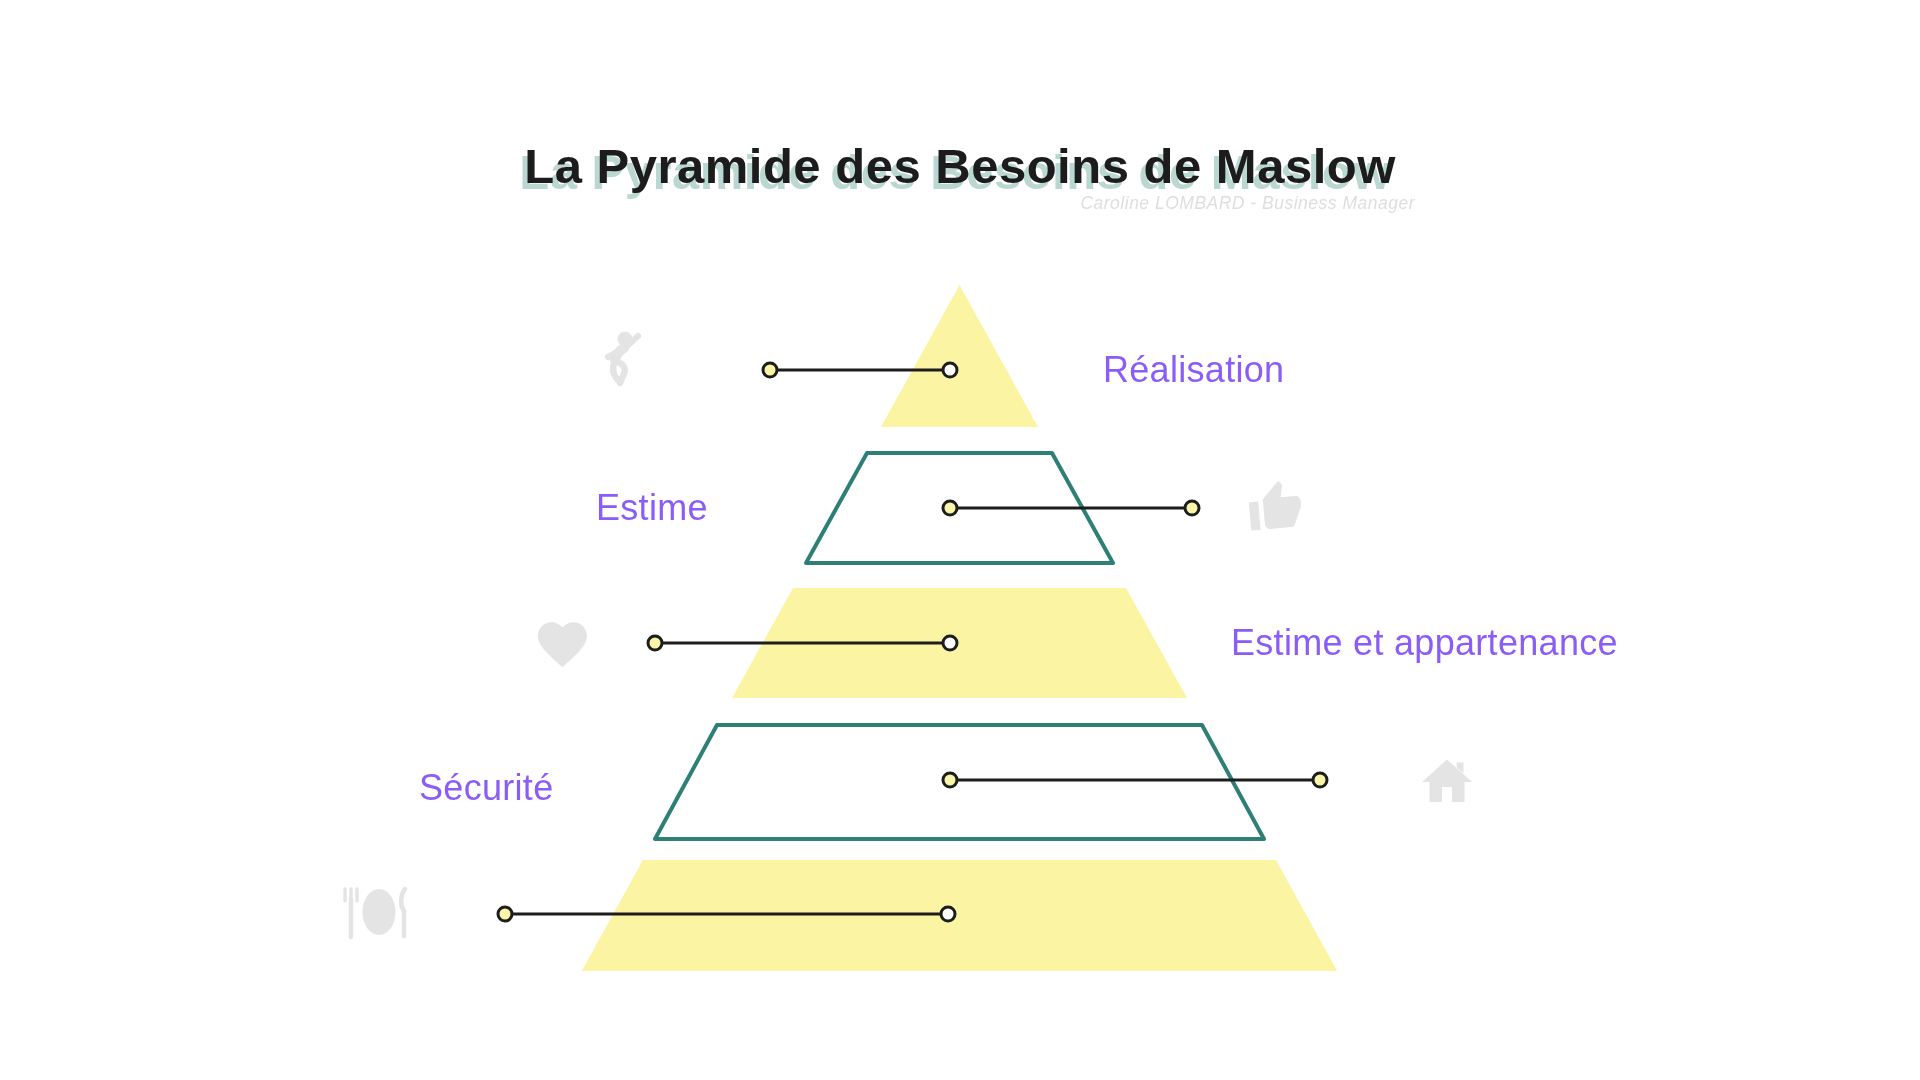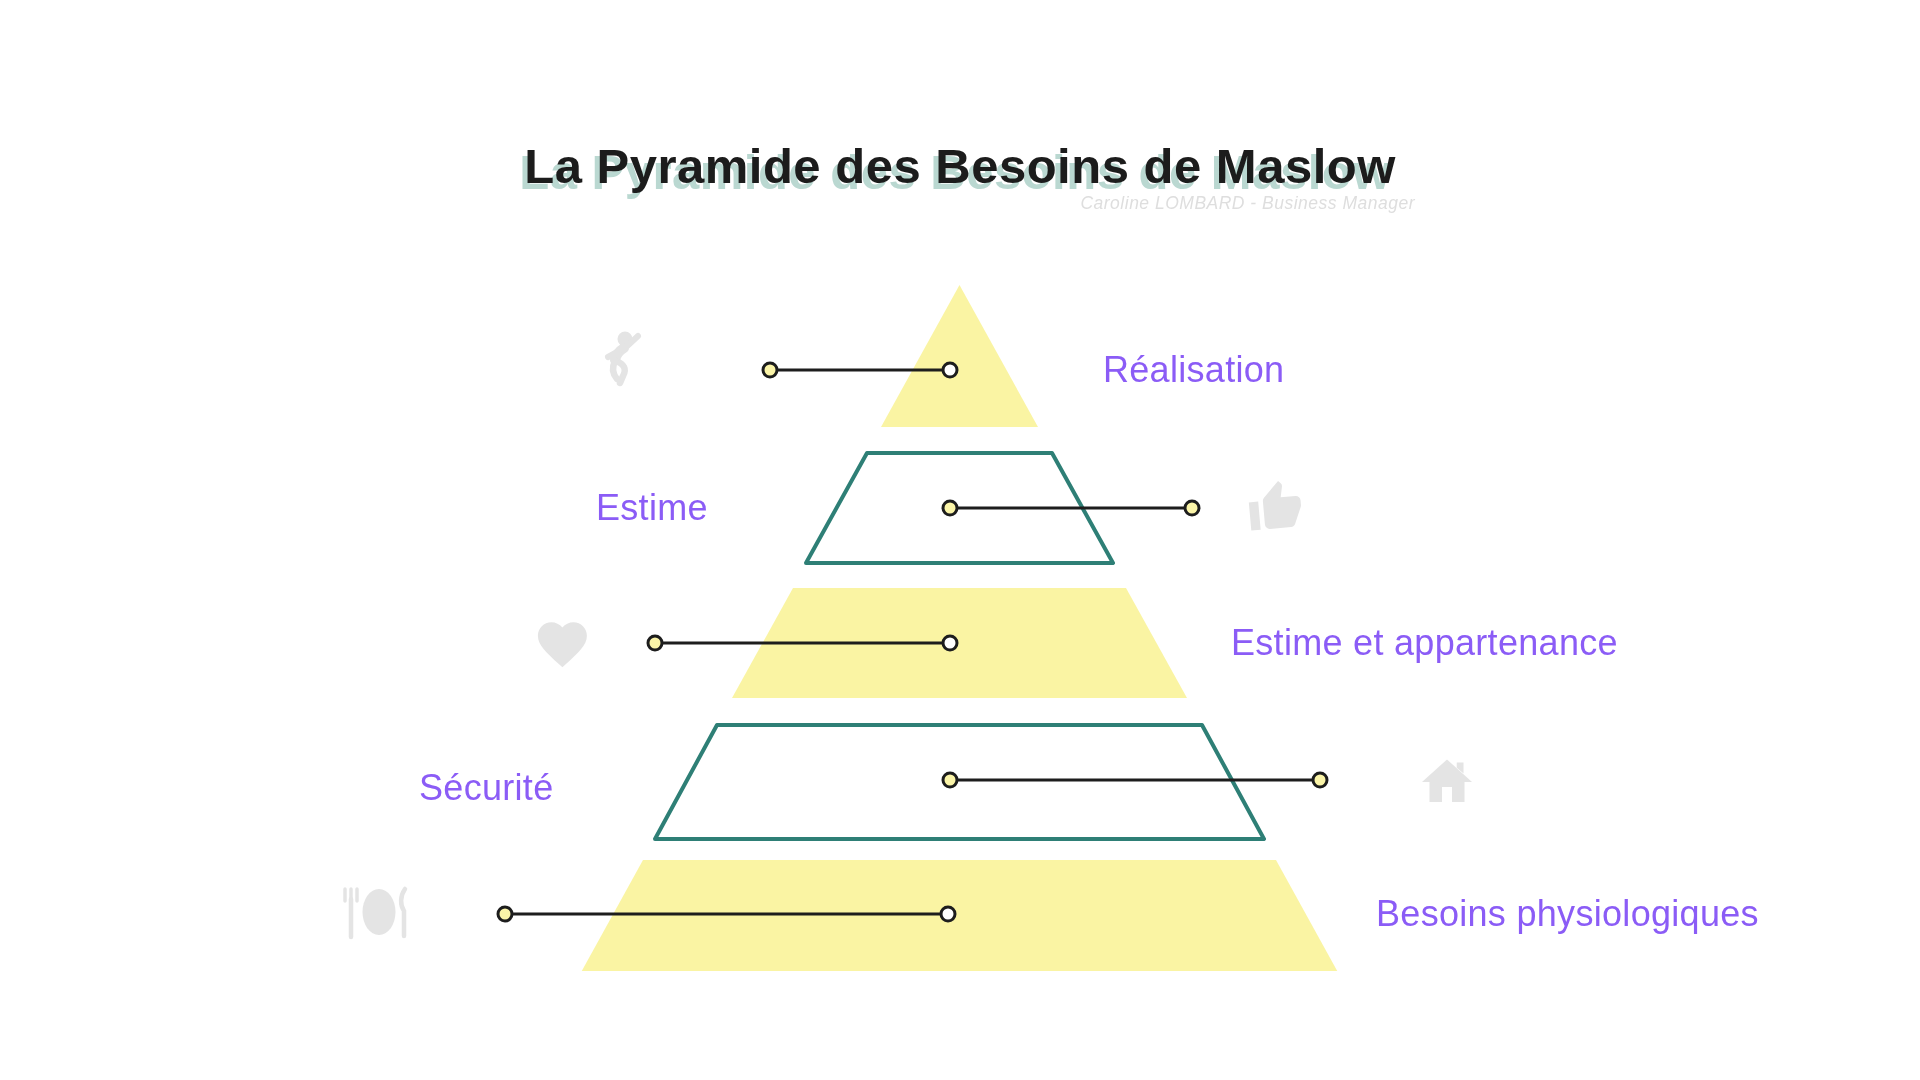--- a/index.html
+++ b/index.html
@@ -92,15 +92,14 @@
       <path d="M9 13 V51" stroke-width="4.5"></path>
       <ellipse cx="37" cy="26" rx="16.5" ry="23" fill="#E4E4E4" stroke="none"></ellipse>
       <path d="M63 3 C 58 10, 58 19, 62 25 L62 50" stroke-width="4.5"></path>
     </g>
   </svg>
 
   <div class="lvl-label lbl-realisation">Réalisation</div>
   <div class="lvl-label lbl-estime">Estime</div>
   <div class="lvl-label lbl-amour">Estime et appartenance</div>
   <div class="lvl-label lbl-securite">Sécurité</div>
-  <div class="lvl-label lbl-besoins">Besoins physiologiques</div>
 
 </div>
 
 </body></html>

